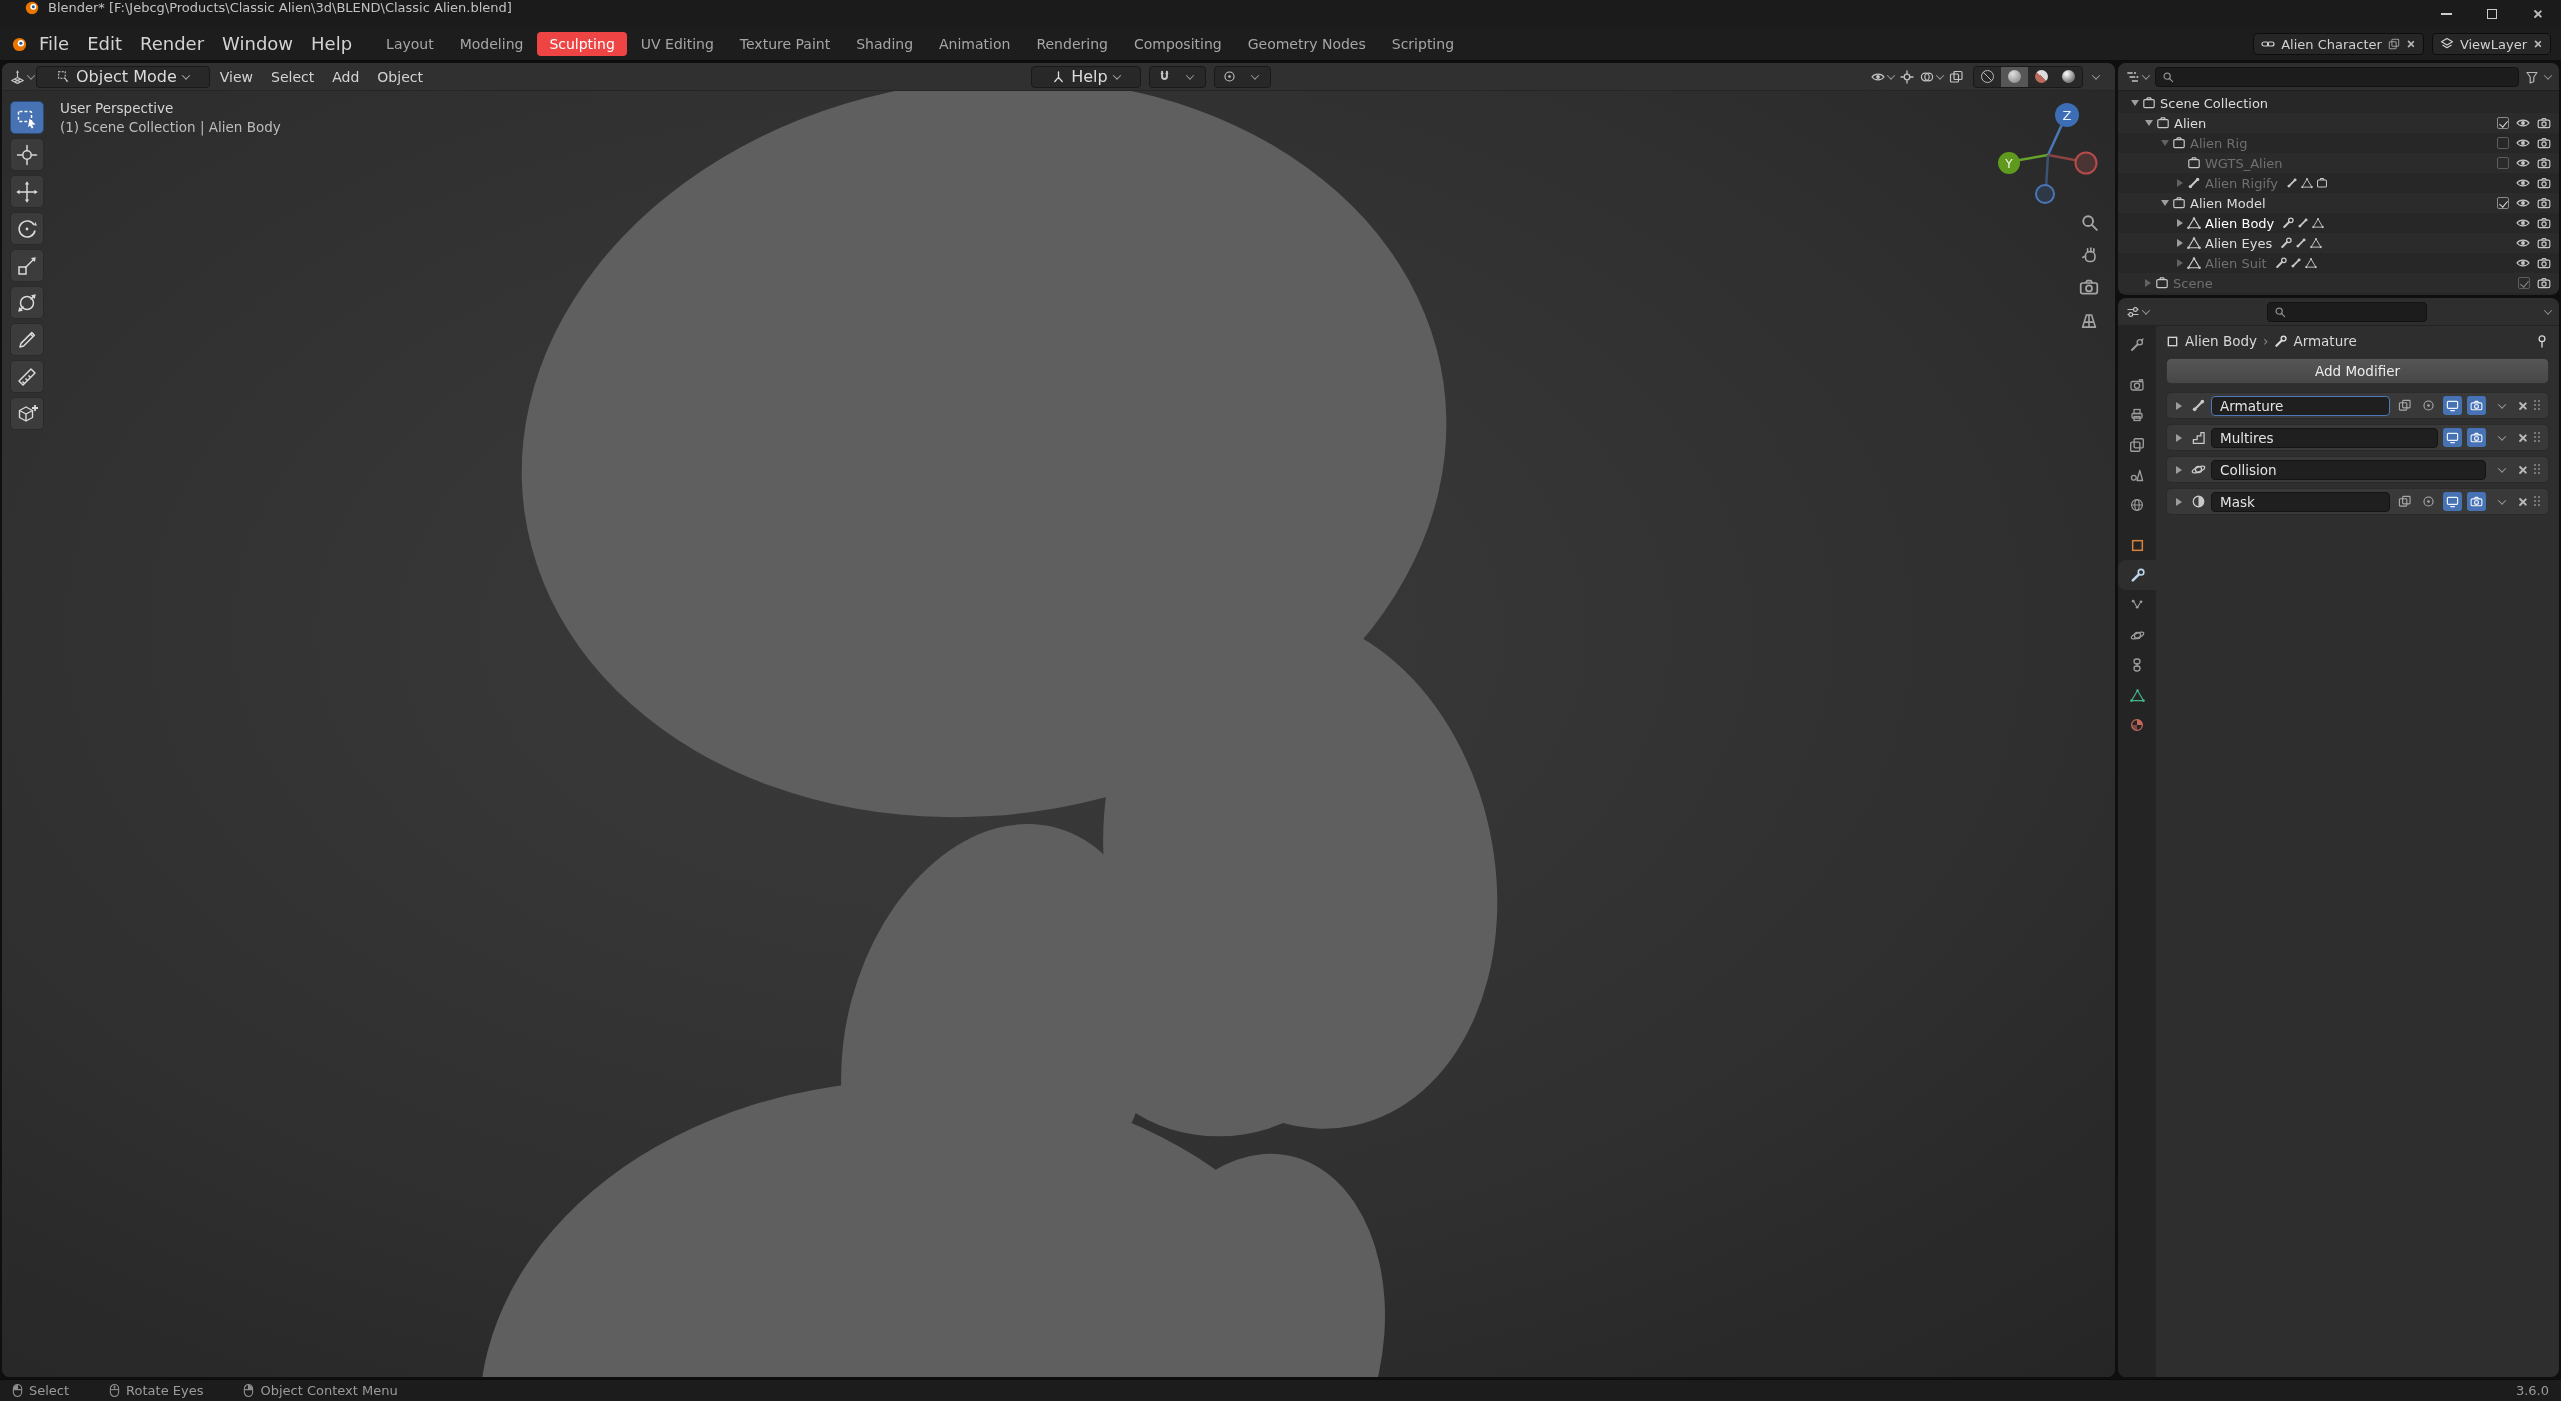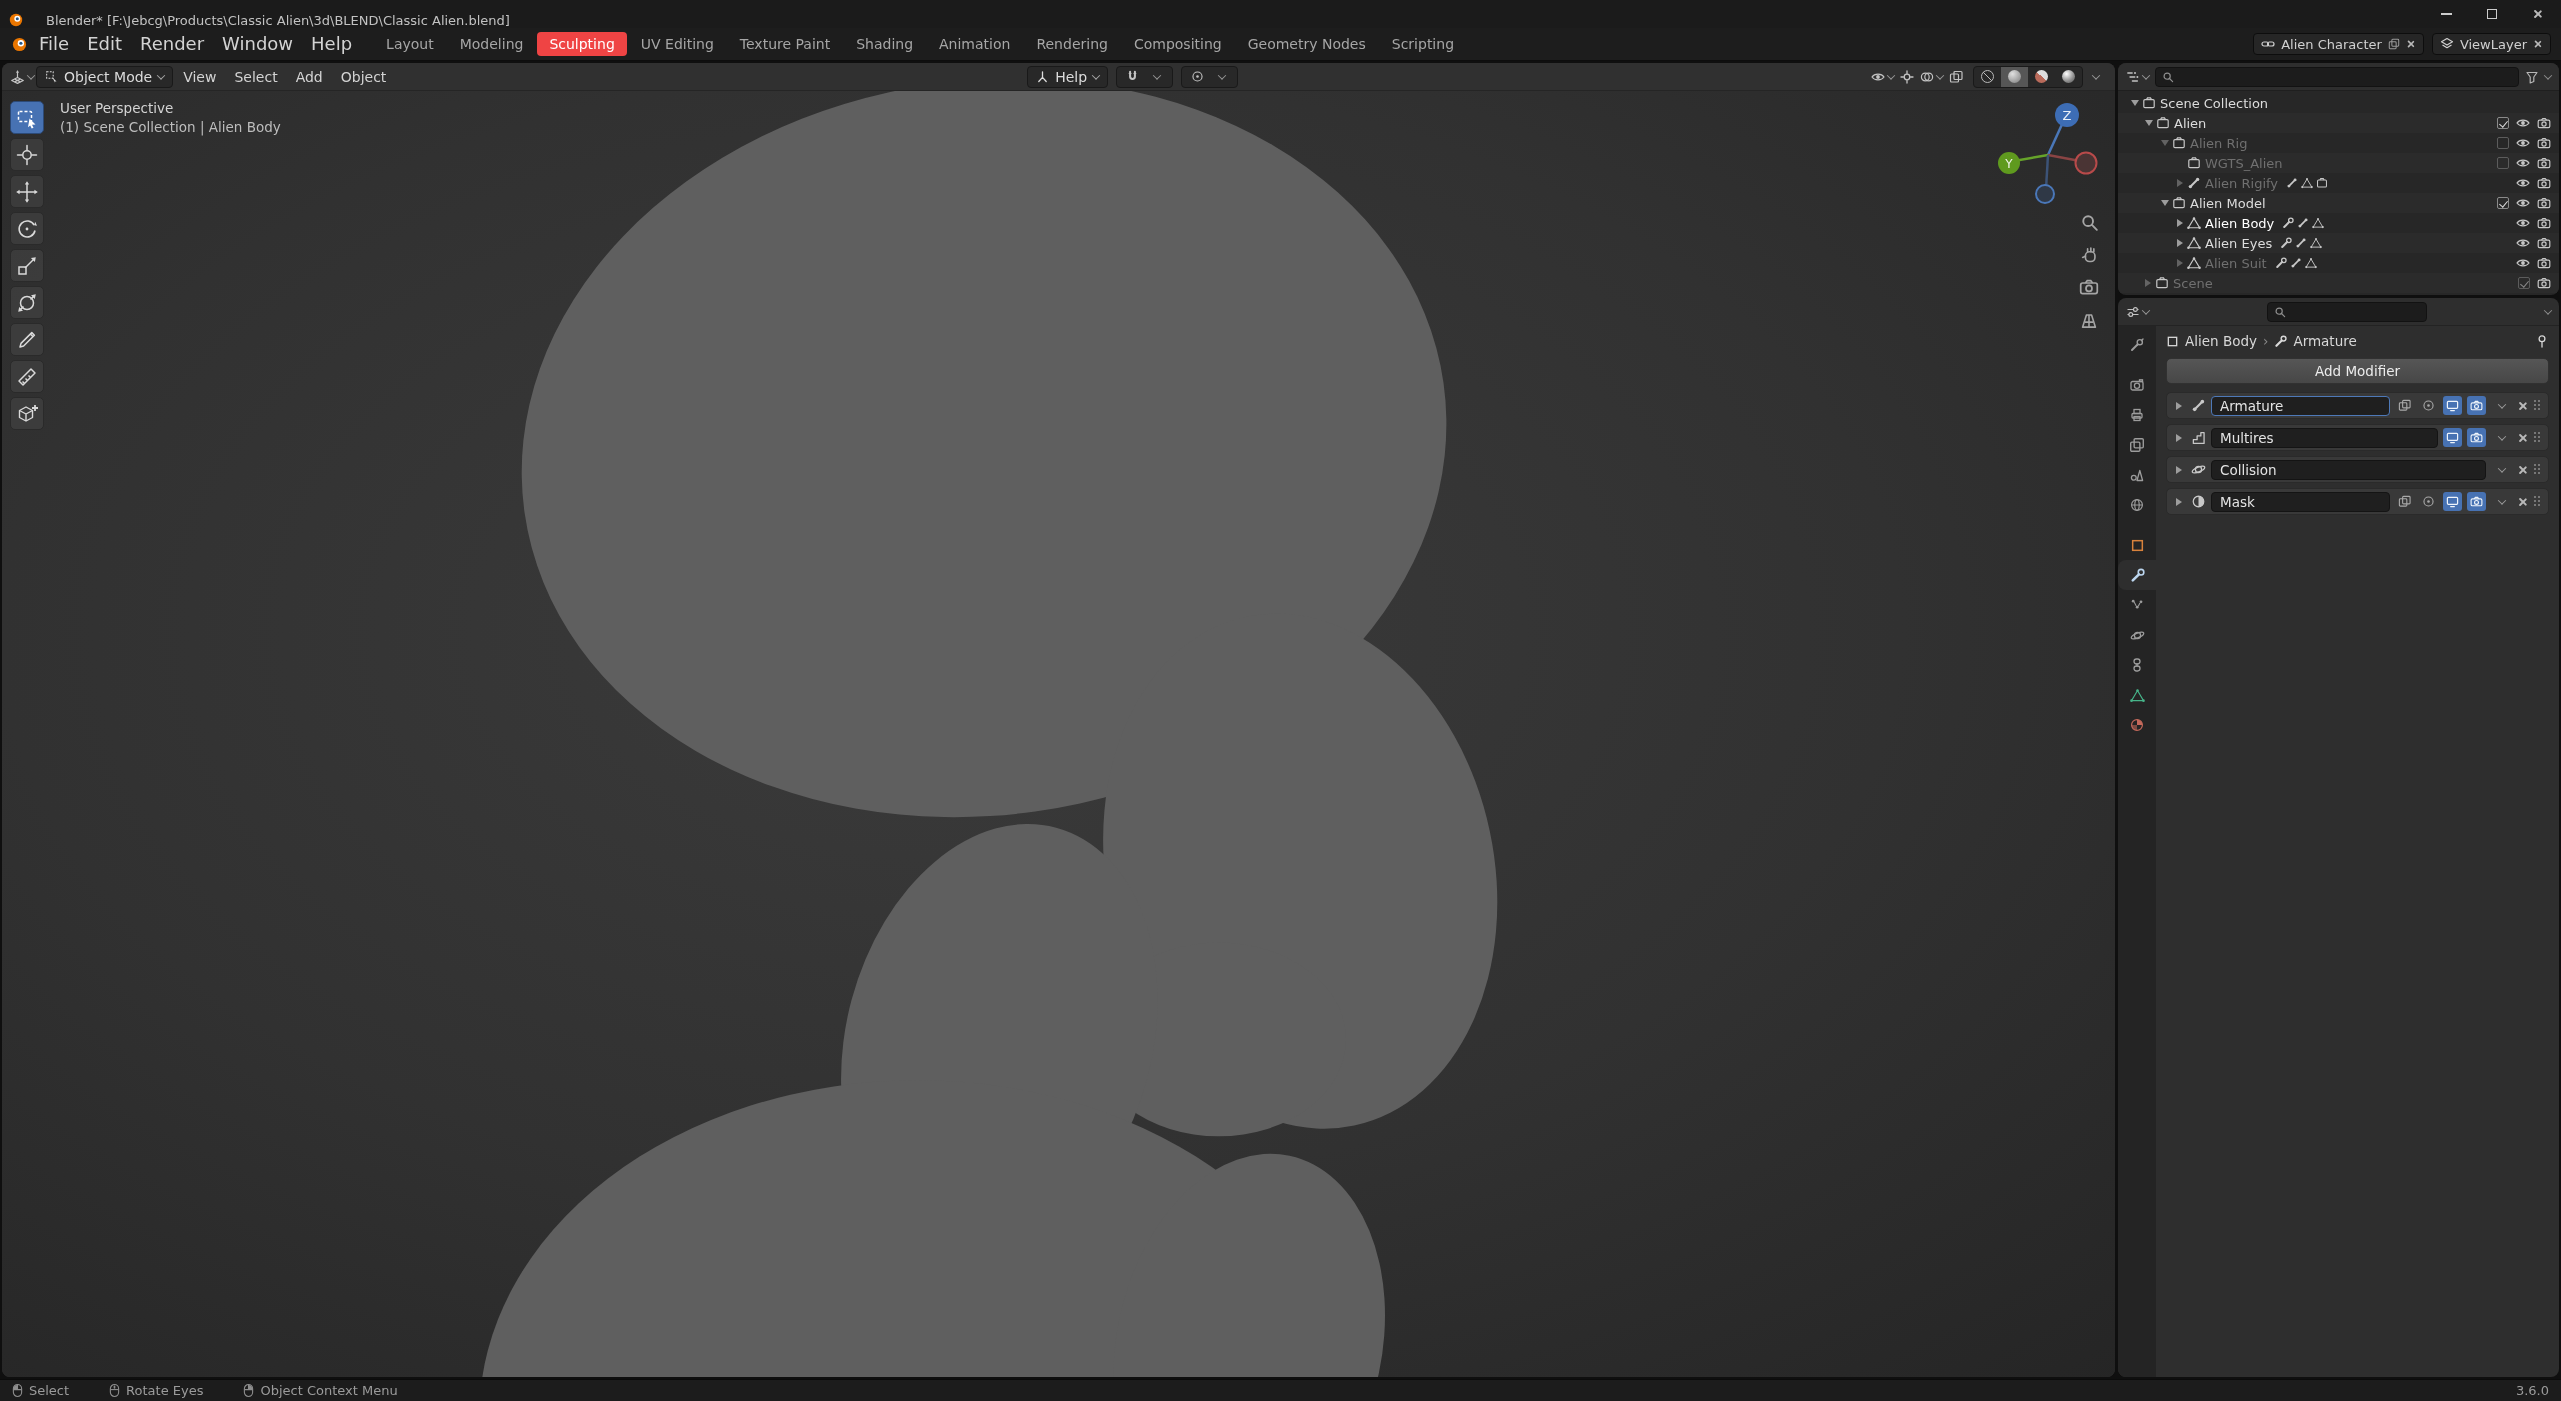--- a/index.html
+++ b/index.html
@@ -1,20 +1,20 @@
 <!DOCTYPE html>
 <html><head>
 <meta charset="utf-8">
 <style>
   *{margin:0;padding:0;box-sizing:border-box;font-family:"DejaVu Sans",sans-serif;}
   html,body{width:2561px;height:1401px;overflow:hidden;background:#0f0f0f;color:#c8c8c8;font-size:14px;}
   .app{width:2561px;height:1401px;display:flex;flex-direction:column;}
 
   
-  .titlebar{flex:0 0 28px;background:#1b1b1b;display:flex;align-items:flex-end;padding-left:8px;gap:22px;}
+  .titlebar{flex:0 0 28px;background:#1b1b1b;display:flex;align-items:flex-start;padding-left:24px;gap:8px;}
   .title-text{font-size:13px;color:#c2c2c2;}
   .win-controls{margin-left:auto;display:flex;height:100%;}
   .win-btn{width:46px;display:flex;align-items:center;justify-content:center;color:#cccccc;font-size:13px;}
   .glyph-min{display:inline-block;width:11px;height:1.5px;background:#cccccc;}
   .glyph-max{display:inline-block;width:10px;height:10px;border:1.3px solid #cccccc;}
 
   
   .topbar{flex:0 0 32px;background:#1d1d1d;display:flex;align-items:center;padding:0 10px 0 8px;border-bottom:1px solid #0d0d0d;}
   .menu-item{padding:0 9px;font-size:18px;color:#d3d3d3;line-height:32px;}
   .ws-tabs{display:flex;margin-left:12px;height:100%;align-items:center;}
@@ -26,21 +26,21 @@
   
   .main{flex:1;display:flex;gap:3px;background:#0f0f0f;padding:2px;min-height:0;}
 
   
   .viewport{flex:1;display:flex;flex-direction:column;background:#303030;border-radius:8px;overflow:hidden;position:relative;min-width:0;}
   .vp-header{flex:0 0 28px;background:#303030;display:flex;align-items:center;padding:0 8px;gap:2px;border-bottom:1px solid #252525;}
   .vp-toolrow{flex:0 0 25px;background:#2b2b2b;display:flex;align-items:center;padding:0 10px;border-bottom:1px solid #232323;gap:4px;}
   .vp-canvas{flex:1;position:relative;overflow:hidden;}
   .scene-svg{position:absolute;inset:0;width:100%;height:100%;}
 
-  .dropdown{height:22px;background:#282828;border:1px solid #191919;border-radius:4px;display:flex;align-items:center;gap:6px;padding:0 8px;font-size:14px;color:#dcdcdc;}
+  .dropdown{height:22px;background:#282828;border:1px solid #191919;border-radius:4px;display:flex;align-items:center;gap:6px;padding:0 20px;font-size:16px;color:#dcdcdc;}
   .flat{background:none;border:none;}
   .pair{display:flex;align-items:center;background:#282828;border:1px solid #191919;border-radius:4px;height:22px;padding:0 4px;gap:3px;}
   .icon-btn{height:22px;min-width:22px;display:flex;align-items:center;justify-content:center;border-radius:4px;color:#c3c3c3;gap:3px;}
   .hmenu{padding:0 8px;font-size:14px;color:#d4d4d4;}
   .sp{flex:1;}
   .cv{display:inline-block;width:6px;height:6px;border-right:1.4px solid currentColor;border-bottom:1.4px solid currentColor;transform:rotate(45deg) translate(-1px,-1px);opacity:.7;}
 
   .shading-group{display:flex;background:#282828;border:1px solid #191919;border-radius:4px;overflow:hidden;height:22px;align-items:center;}
   .shade-cell{width:27px;height:22px;display:flex;align-items:center;justify-content:center;}
   .shade-cell.active{background:#565656;}

